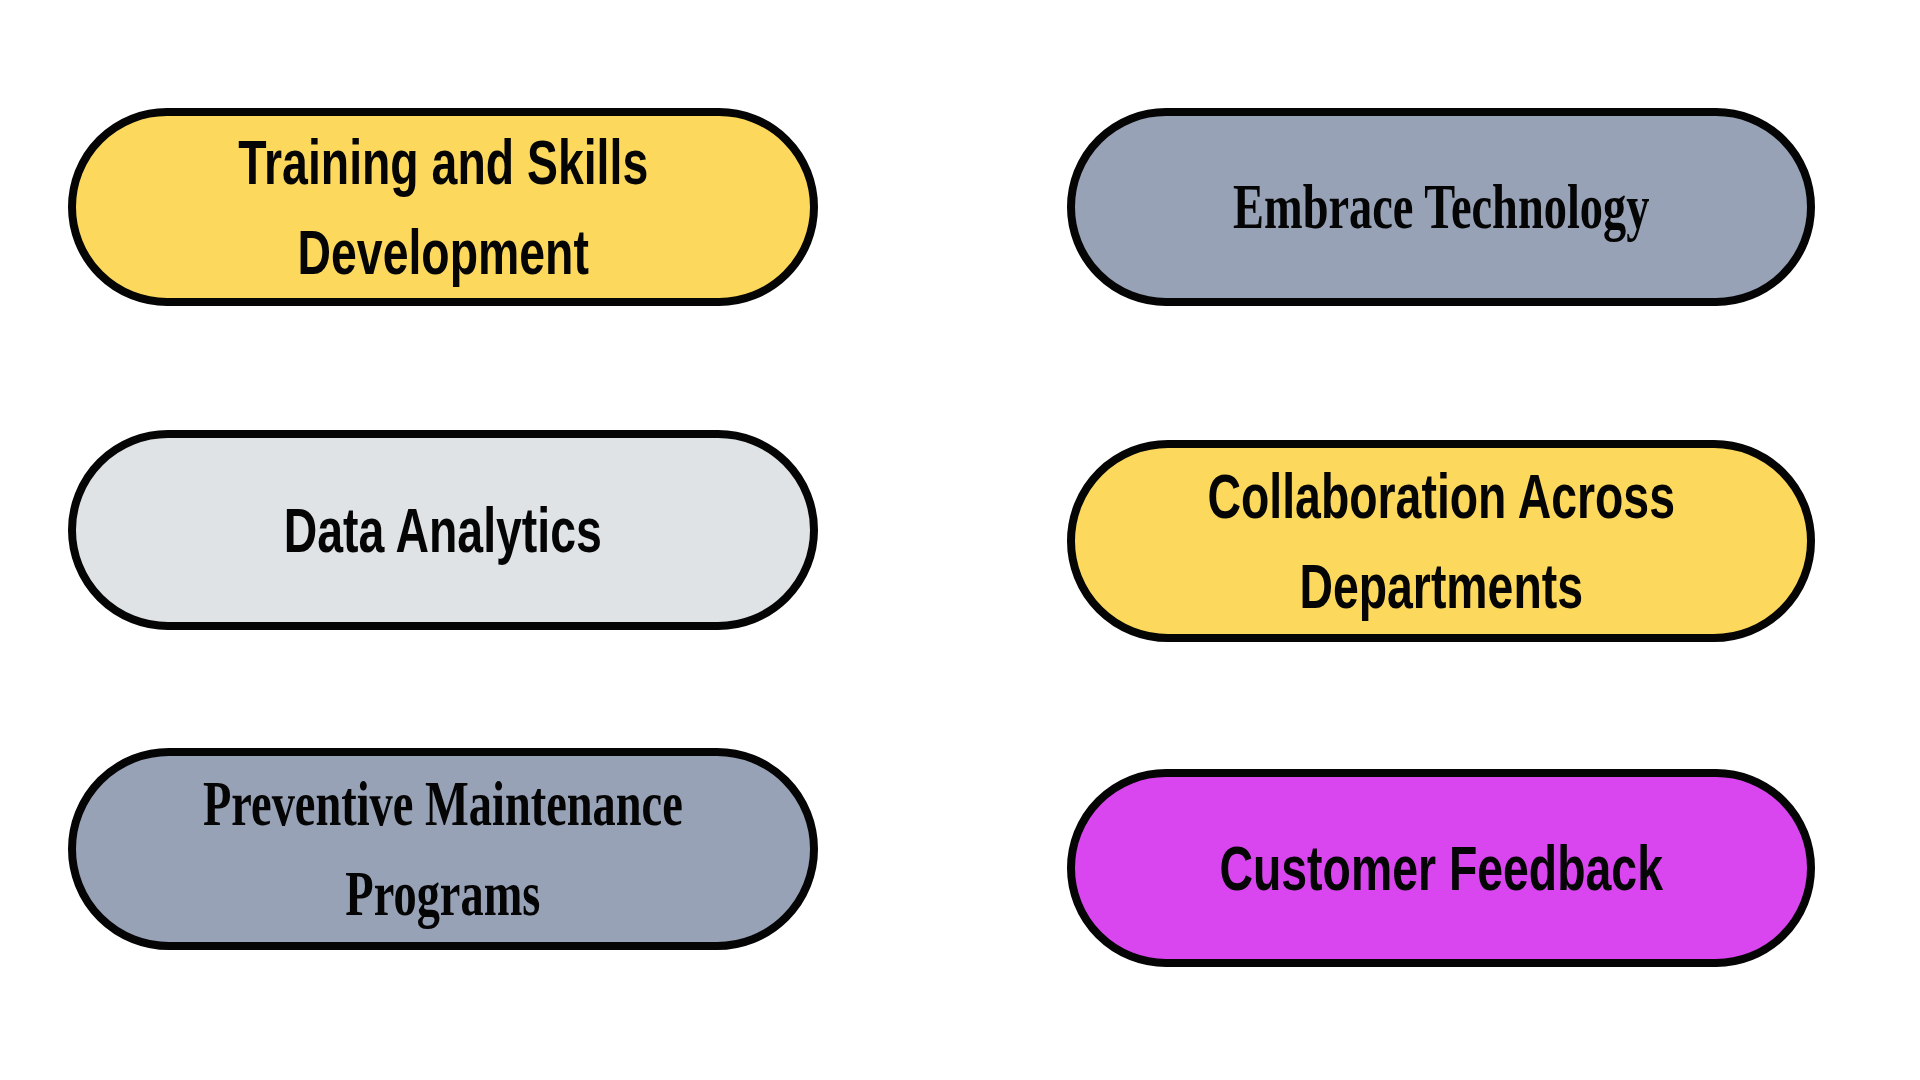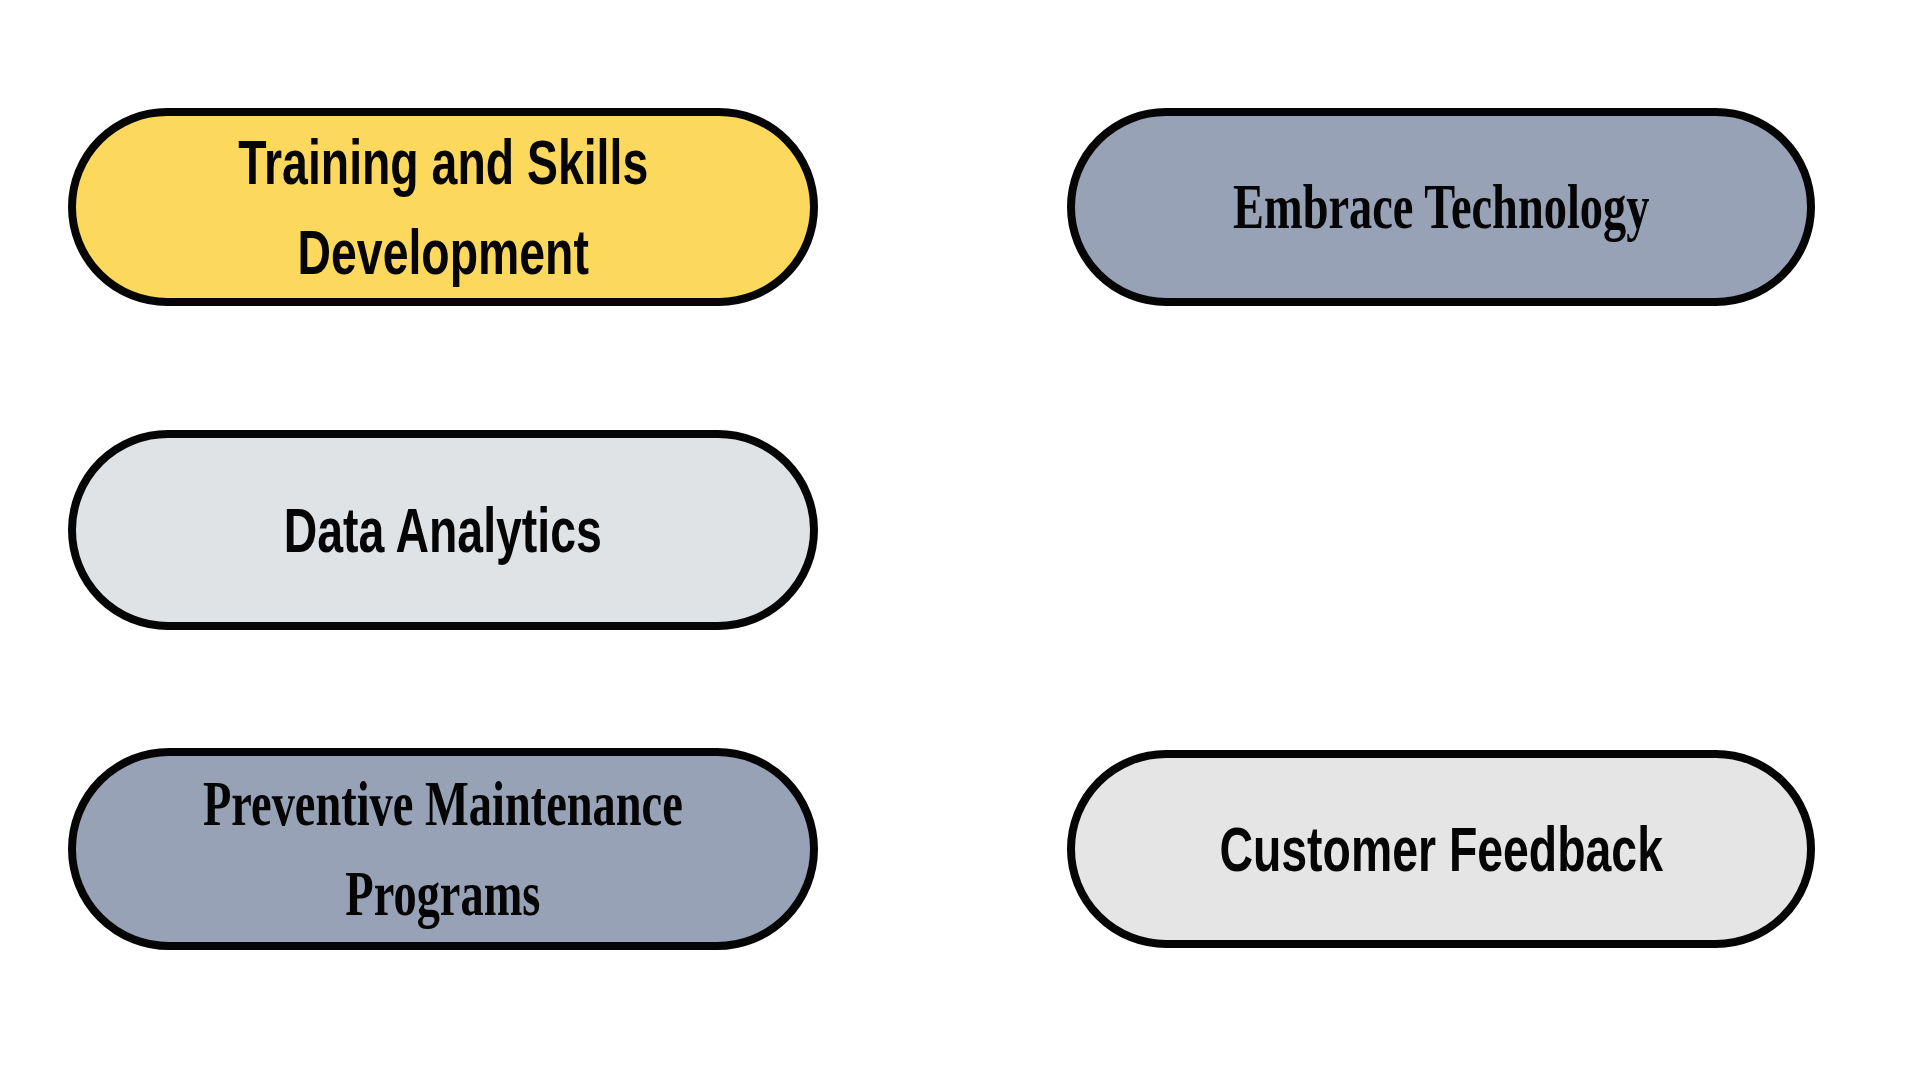--- a/index.html
+++ b/index.html
@@ -58,23 +58,27 @@
   </div>
 
   <div class="pill pos-2" style="background-color: rgb(152, 162, 182); font-family: Liberation Serif, serif;">
     <span class="pill-label">Embrace Technology</span>
   </div>
 
   <div class="pill pos-3" style="background-color: rgb(223, 227, 230);">
     <span class="pill-label">Data Analytics</span>
   </div>
 
+  <div class="pill pos-4" style="background-color: rgb(252, 217, 92);">
+    <span class="pill-label">Collaboration Across
+Departments</span>
+  </div>
 
   <div class="pill pos-5" style="background-color: rgb(152, 162, 182); font-family: Liberation Serif, serif;">
     <span class="pill-label">Preventive Maintenance
 Programs</span>
   </div>
 
-  <div class="pill pos-6" style="background-color: #e5e5e5;">
+  <div class="pill pos-6" style="background-color: #d946ef; margin-top: 19px;">
     <span class="pill-label">Customer Feedback</span>
   </div>
 
 </div>
 
 </body></html>

